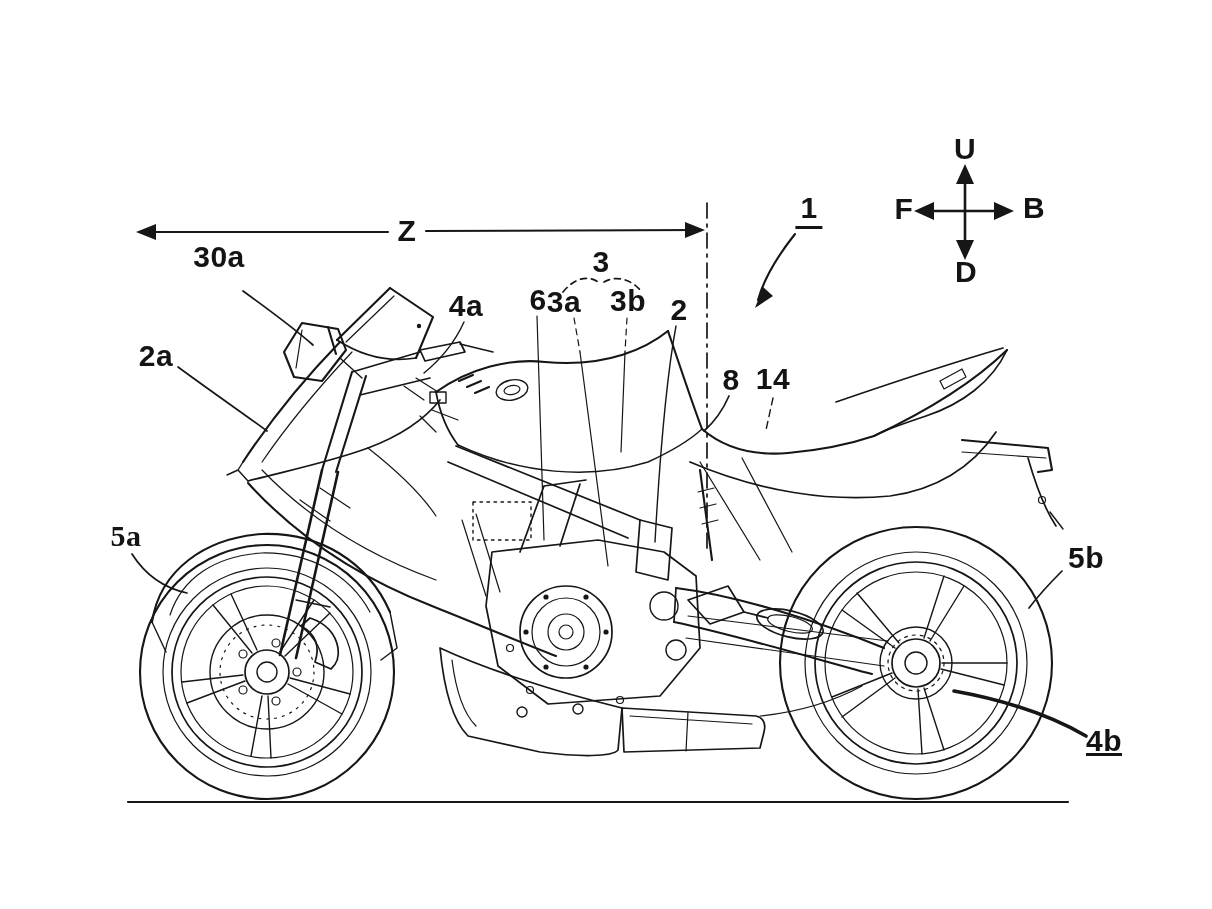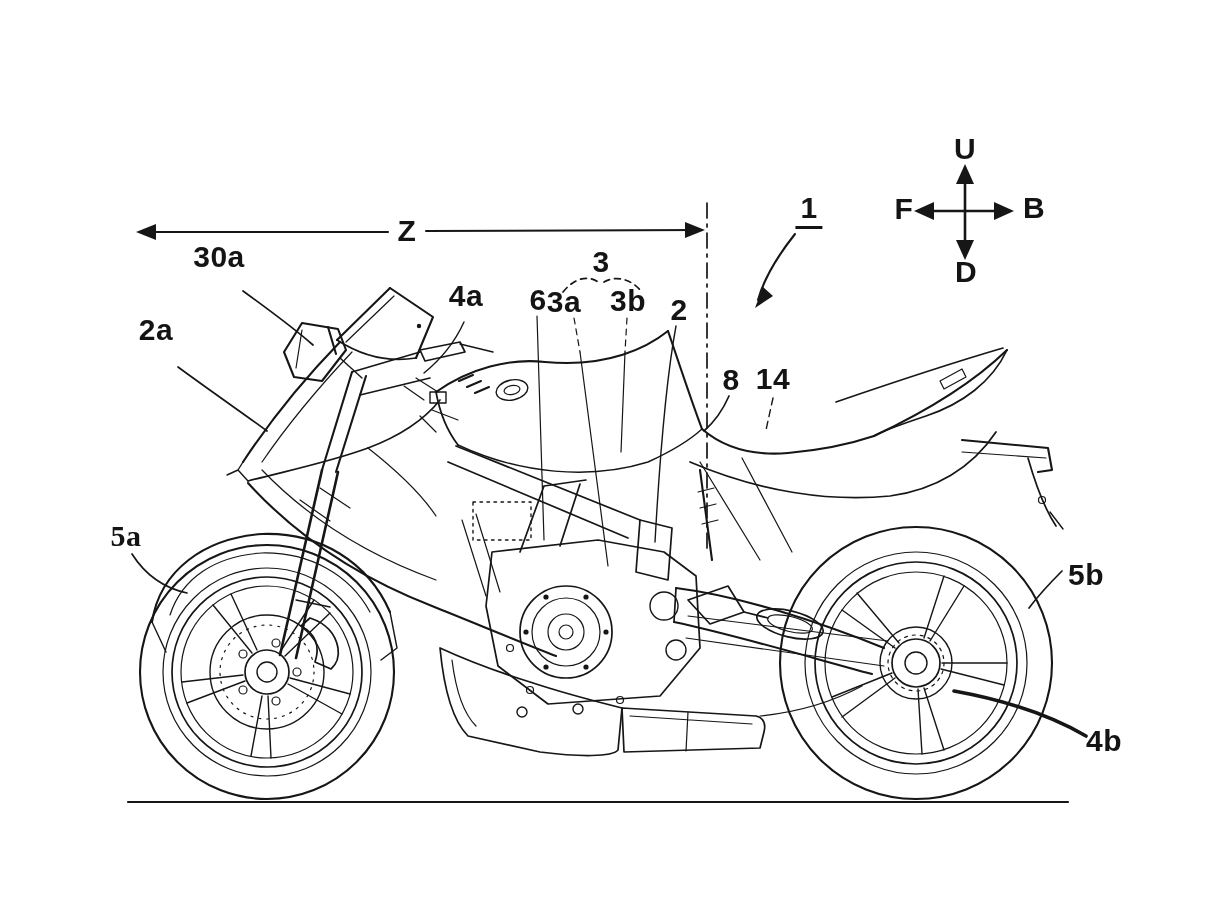--- a/index.html
+++ b/index.html
@@ -238,28 +238,28 @@
       <path class="o w2" d="M 795,234 C 776,258 763,282 758,300"></path>
       <polygon class="fill" points="755,308 763,287 773,296"></polygon>
     </g>
   </g>
 </svg>
 
   <div class="lbl" style="left:407px; top:231px;">Z</div>
 
   <div class="lbl underlined" style="left:809px; top:211px;">1</div>
   <div class="lbl" style="left:679px;  top:310px;">2</div>
-  <div class="lbl" style="left:156px;  top:330px;">2a</div>
+  <div class="lbl" style="left:156px;  top:356px;">2a</div>
   <div class="lbl" style="left:601px;  top:262px;">3</div>
   <div class="lbl" style="left:564px;  top:302px;">3a</div>
   <div class="lbl" style="left:628px;  top:301px;">3b</div>
-  <div class="lbl" style="left:466px;  top:296px;text-align:center;">4a</div>
-  <div class="lbl" style="left:1104px; top:741px;">4b</div>
+  <div class="lbl" style="left:466px;  top:306px;text-align:center;">4a</div>
+  <div class="lbl" style="left:1104px; top:741px;text-decoration:underline;">4b</div>
   <div class="lbl" style="left:126px;  top:536px;font-family:Liberation Serif, serif;">5a</div>
-  <div class="lbl" style="left:1086px; top:558px;margin-top:17px;">5b</div>
+  <div class="lbl" style="left:1086px; top:558px;">5b</div>
   <div class="lbl" style="left:538px;  top:300px;">6</div>
   <div class="lbl" style="left:773px;  top:379px;">14</div>
   <div class="lbl" style="left:731px;  top:380px;">8</div>
   <div class="lbl" style="left:219px;  top:257px;">30a</div>
 
   <div class="lbl" style="left:965px;  top:149px;">U</div>
   <div class="lbl" style="left:966px;  top:272px;">D</div>
   <div class="lbl" style="left:904px;  top:209px;">F</div>
   <div class="lbl" style="left:1034px; top:208px;">B</div>
 

